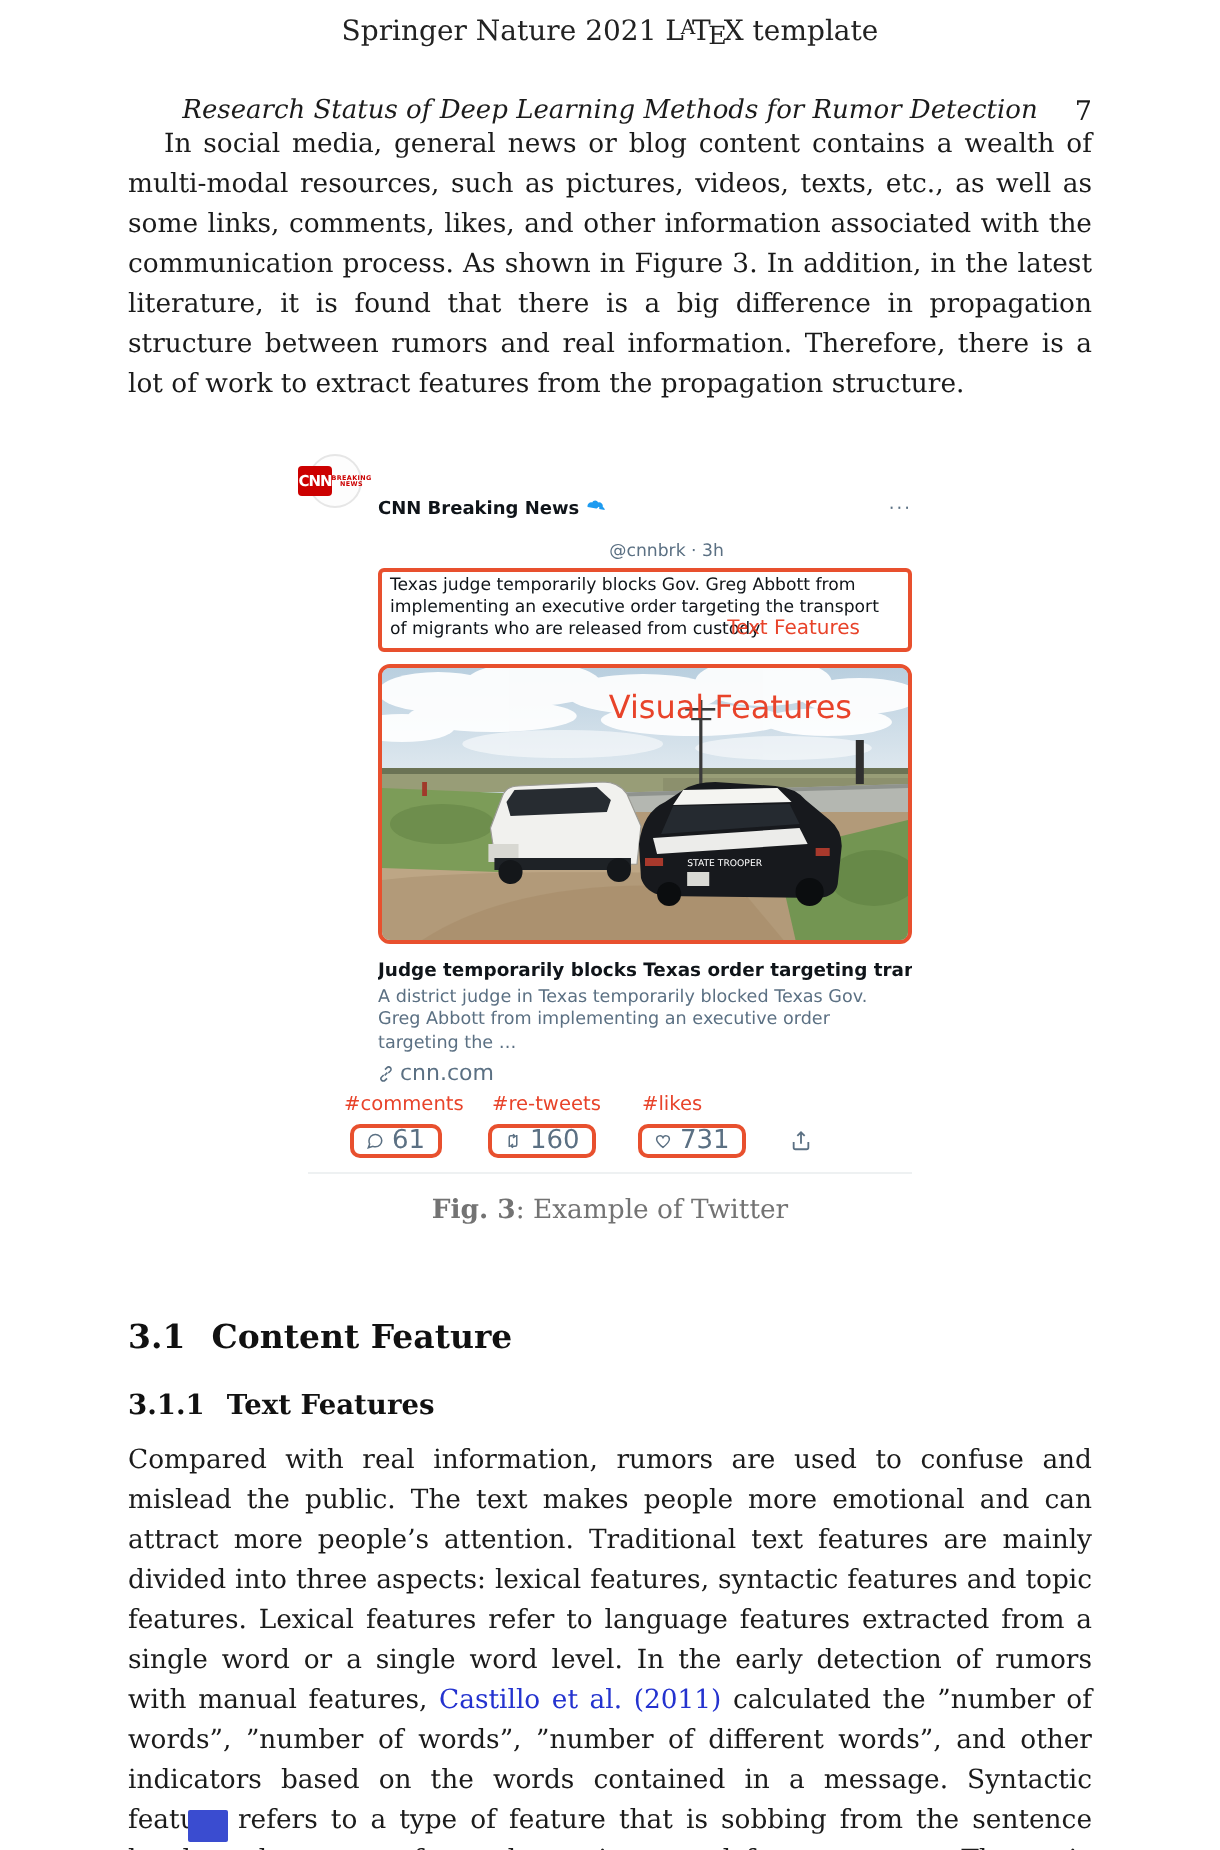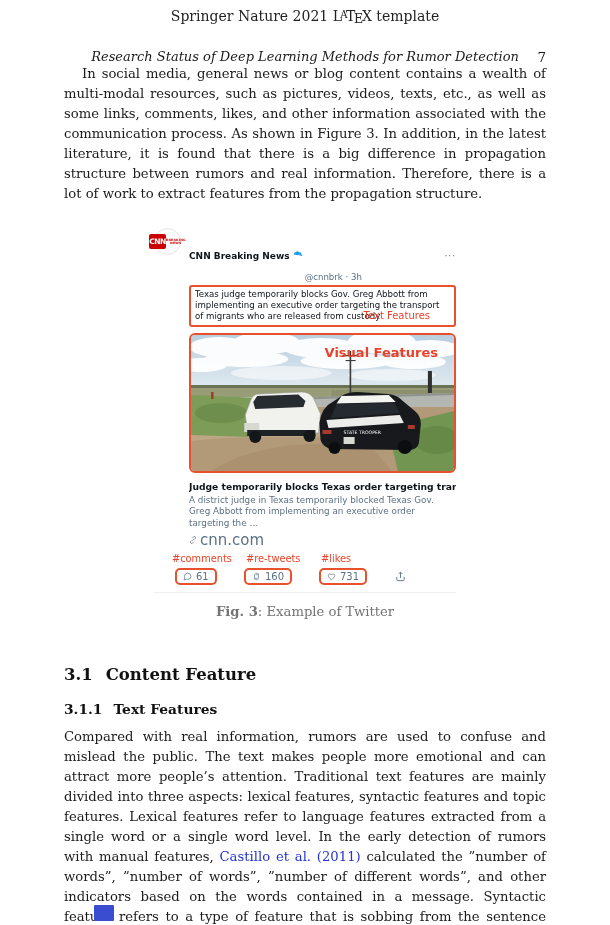--- a/index.html
+++ b/index.html
@@ -66,38 +66,38 @@
   }
   .text-feat {
     position:absolute; right:24px; bottom:3px; font-size:10px; font-weight:500;
   }
   .photo-box {
     position:relative; margin-top:6px; height:140px; border:2px solid #e8502e;
     border-radius:6px; overflow:hidden; background:#cfdce8;
   }
   .photo-box svg { display:block; width:100%; height:100%; }
   .visual-feat {
-    position:absolute; top:10px; right:16px; font-size:13px; font-weight:700;
+    position:absolute; top:10px; right:28px; font-size:16px; font-weight:400;
   }
   .card-title { margin-top:8px; font-size:9.2px; font-weight:bold; color:#0f1419;
                 white-space:nowrap; overflow:hidden; }
   .card-desc  { margin-top:3px; font-size:8.8px; line-height:11.5px; color:#5b7083; }
-  .card-domain{ margin-top:2px; font-size:15px; color:#5b7083; display:flex; align-items:center; gap:3px; }
+  .card-domain{ margin-top:2px; font-size:11px; color:#5b7083; display:flex; align-items:center; gap:3px; }
   
   .hashtag-row { position:relative; height:13px; margin-top:4px; font-size:9.8px; font-weight:500; }
   .hashtag-row .h-comments { position:absolute; left:18px; }
   .hashtag-row .h-retweets { position:absolute; left:92px; }
   .hashtag-row .h-likes    { position:absolute; left:167px; }
   .action-row { position:relative; height:19px; margin-top:2px; }
   .act-box {
     position:absolute; top:0; height:17px; border:2px solid #e8502e; border-radius:5px;
     display:flex; align-items:center; gap:4px; padding:0 6px; color:#5b7083;
   }
   .act-box svg { width:9px; height:9px; flex:0 0 auto; }
-  .act-count { font-size:10px; color:#5b7083;text-align:center; }
+  .act-count { font-size:13px; color:#5b7083;text-align:center; }
   .b-comments { left:21px; }
   .b-retweets { left:90px; }
   .b-likes    { left:165px; }
   .share-ic   { position:absolute; left:241px; top:3px; width:11px; height:11px; }
   .tweet-sep  { margin-top:5px; border-top:1px solid #eef1f2; }
   
   .caption { margin-top:11px; text-align:center; font-size:13.2px; color:#737373; }
   .caption .lab { font-weight:bold; }
   
   .blue-mark { position:absolute; left:94px; top:905px; width:20px; height:16px;

